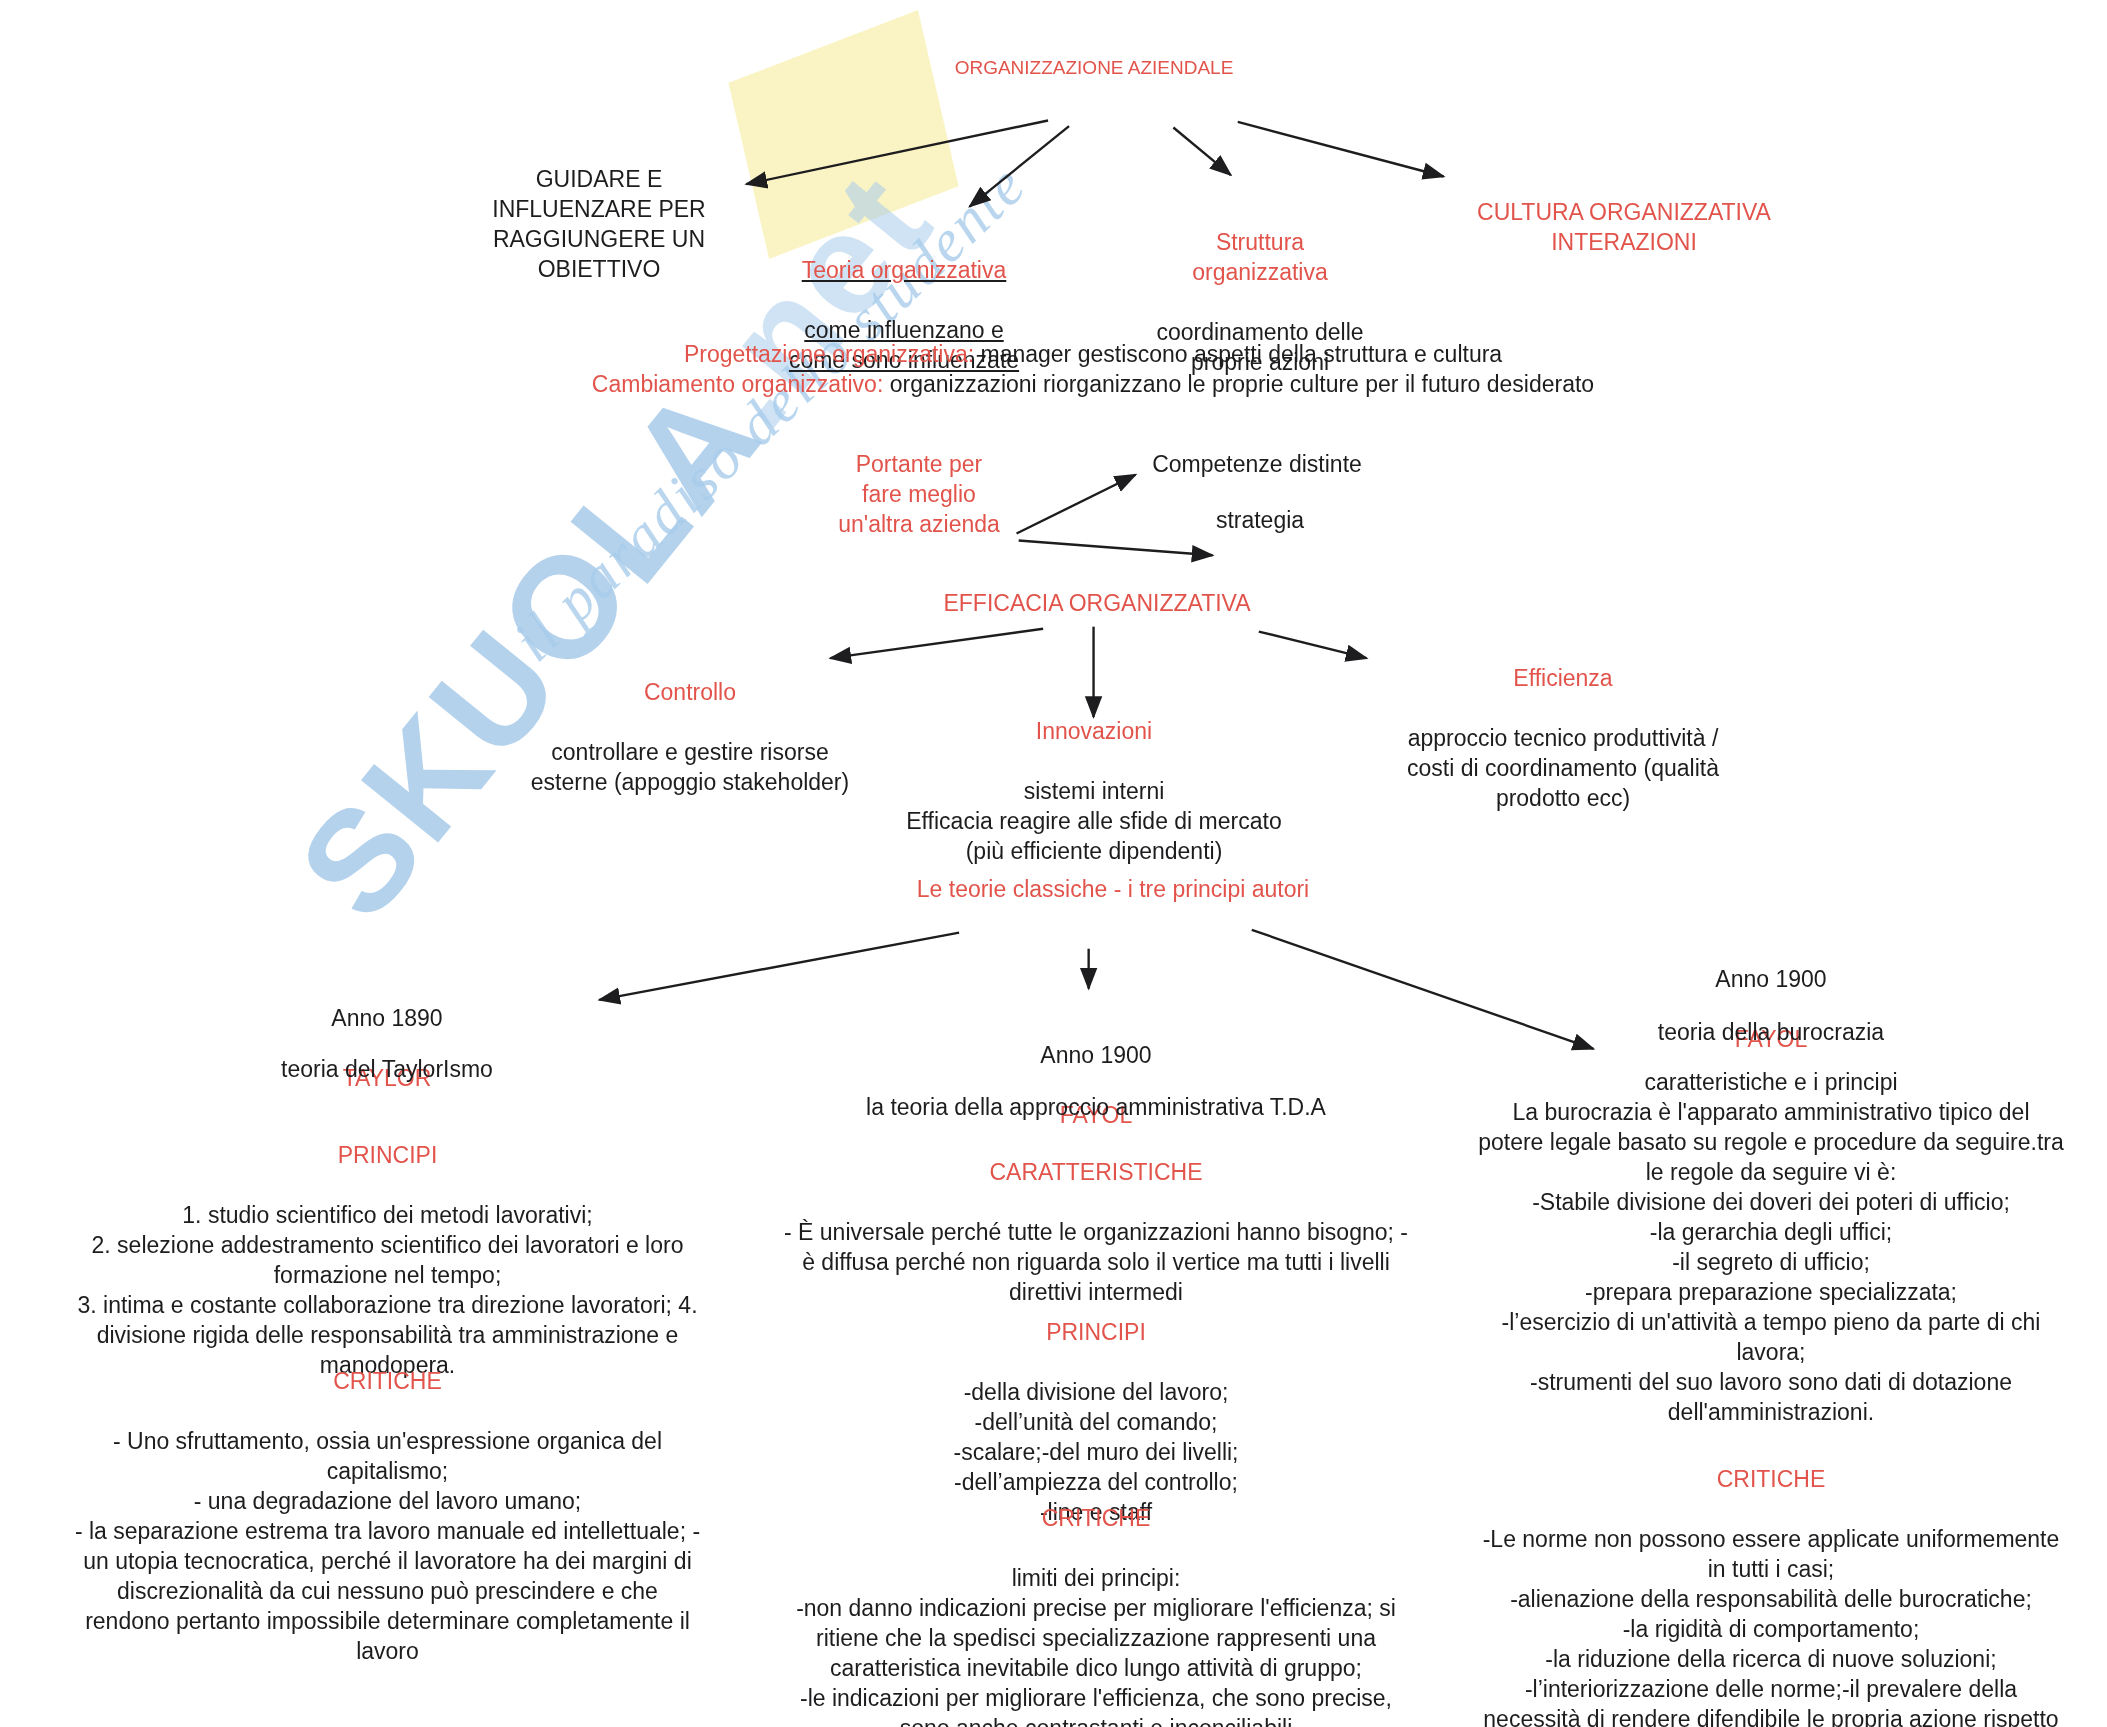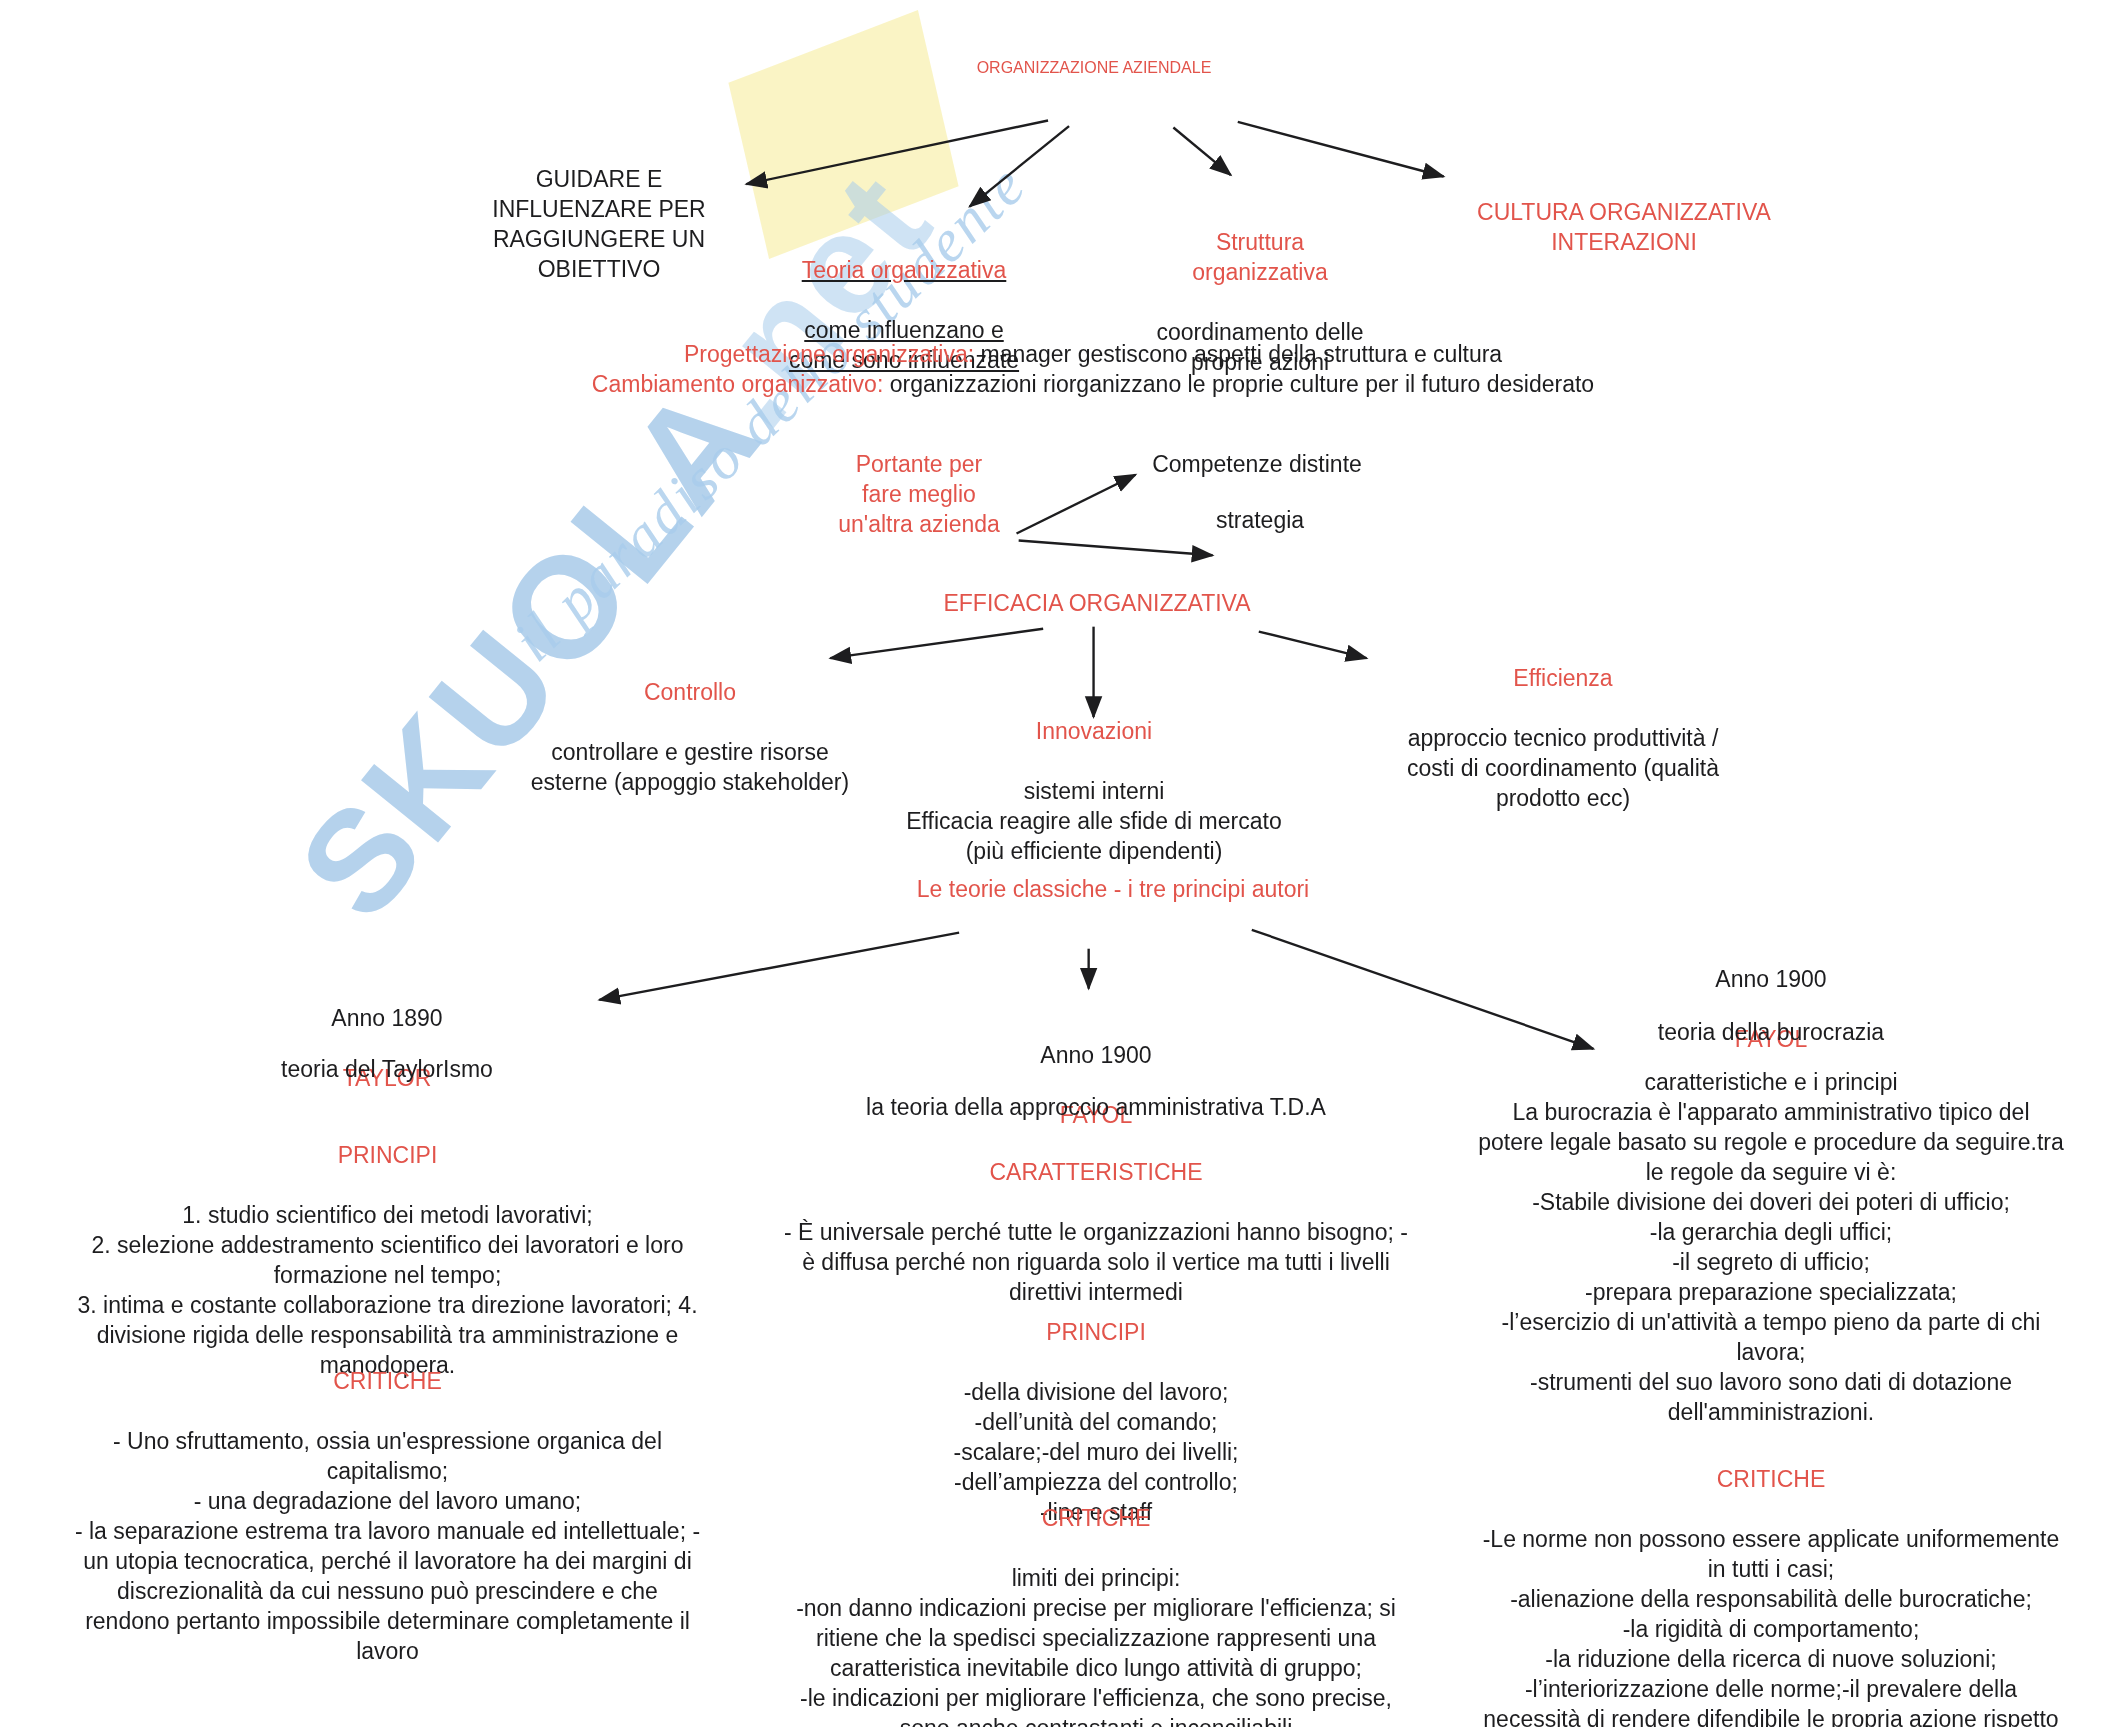--- a/index.html
+++ b/index.html
@@ -25,21 +25,21 @@
   .node{
     position:absolute;
     font-size:23px;
     line-height:30px;
     text-align:center;
     white-space:pre-line;
     color:var(--ink);
     z-index:2;
   }
   .red{color:var(--red);}
-  .maintitle{font-size:16px;}
+  .maintitle{font-size:19px;}
   #arrows{
     position:absolute;
     left:0;top:0;
     z-index:3;
     pointer-events:none;
   }
   
   .watermark{
     position:absolute;
     left:0;top:0;width:100%;height:100%;

